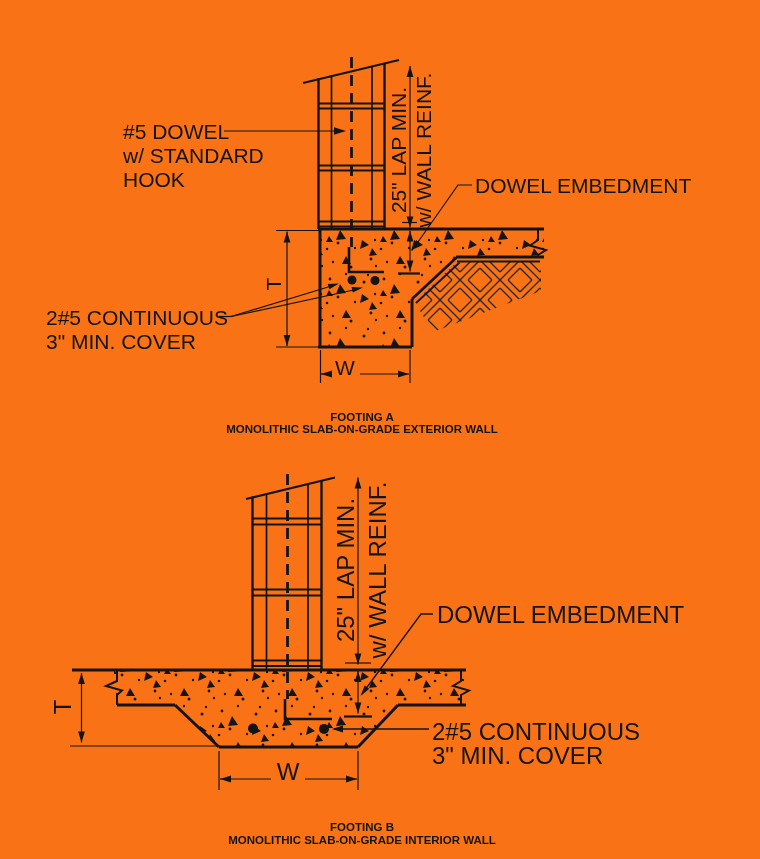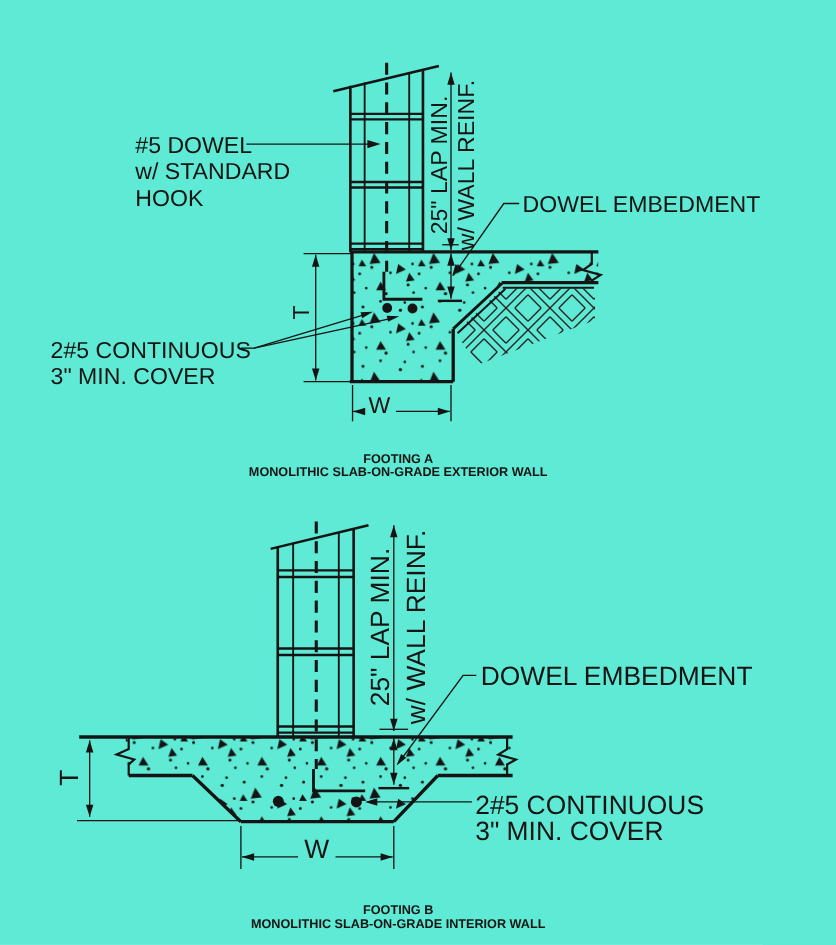--- a/index.html
+++ b/index.html
@@ -1,16 +1,16 @@
 <!DOCTYPE html>
 <html><head>
 <meta charset="utf-8">
 <style>
   html,body{margin:0;padding:0;background:#ffffff;}
-  .page{position:relative;width:760px;height:859px;background:#5eead4;overflow:hidden;}
+  .page{position:relative;width:760px;height:859px;background:#f97316;overflow:hidden;}
   svg{display:block;}
   svg text{font-family:"Liberation Sans",sans-serif;fill:#141414;}
   .tA{font-size:21px;}
   .tB{font-size:24px;}
   .tCap{font-size:11.5px;font-weight:700;}
   .ln{stroke:#141414;fill:none;}
   .s30{stroke-width:3;}
   .s26{stroke-width:2.6;}
   .s24{stroke-width:2.4;}
   .s22{stroke-width:2.2;}

